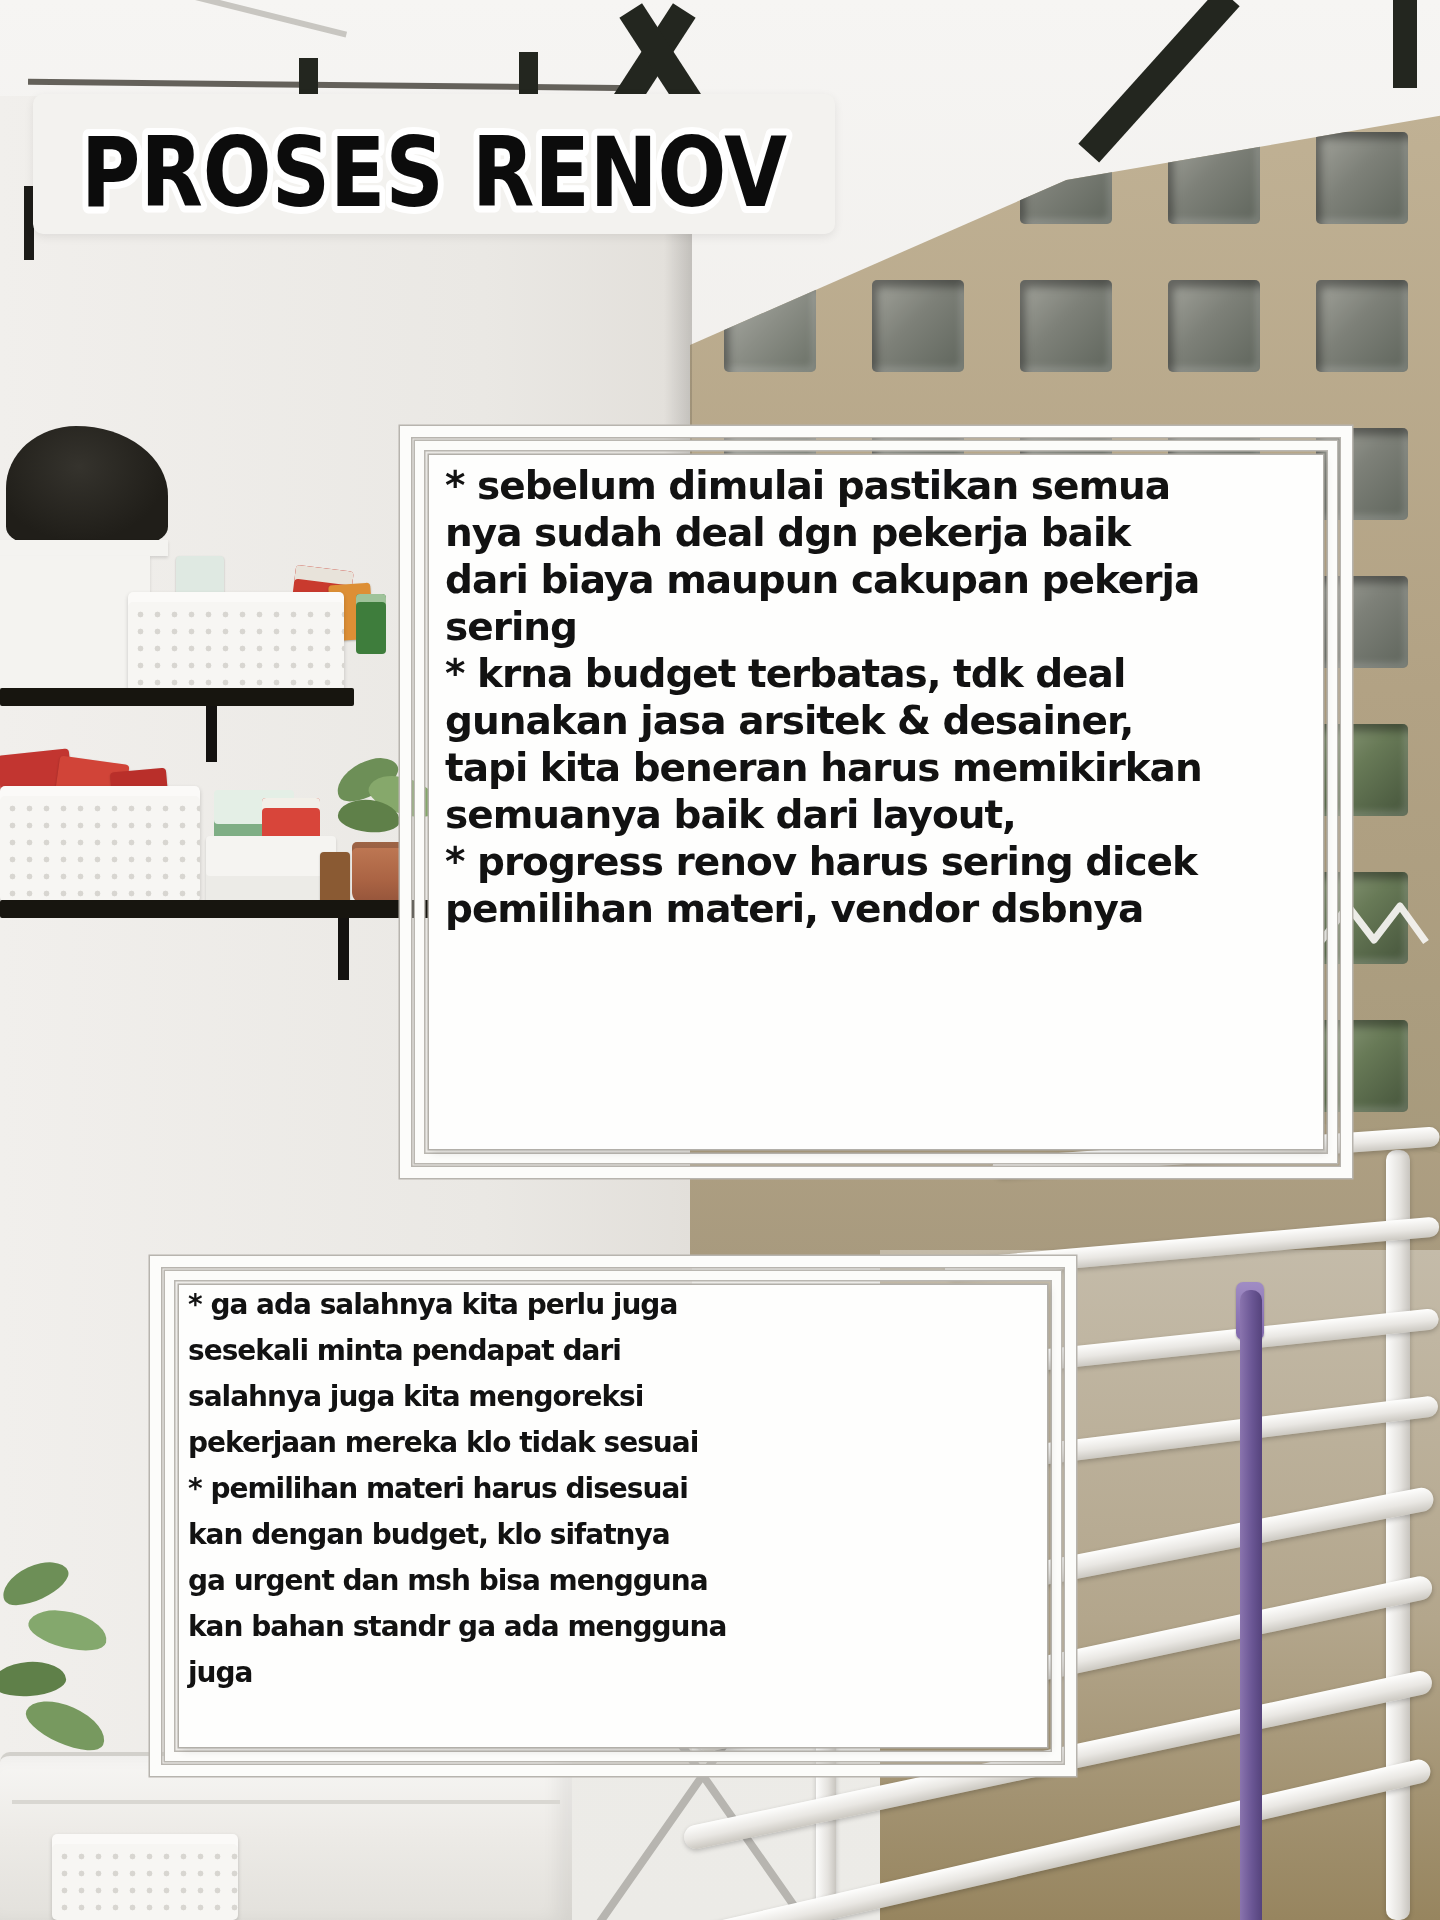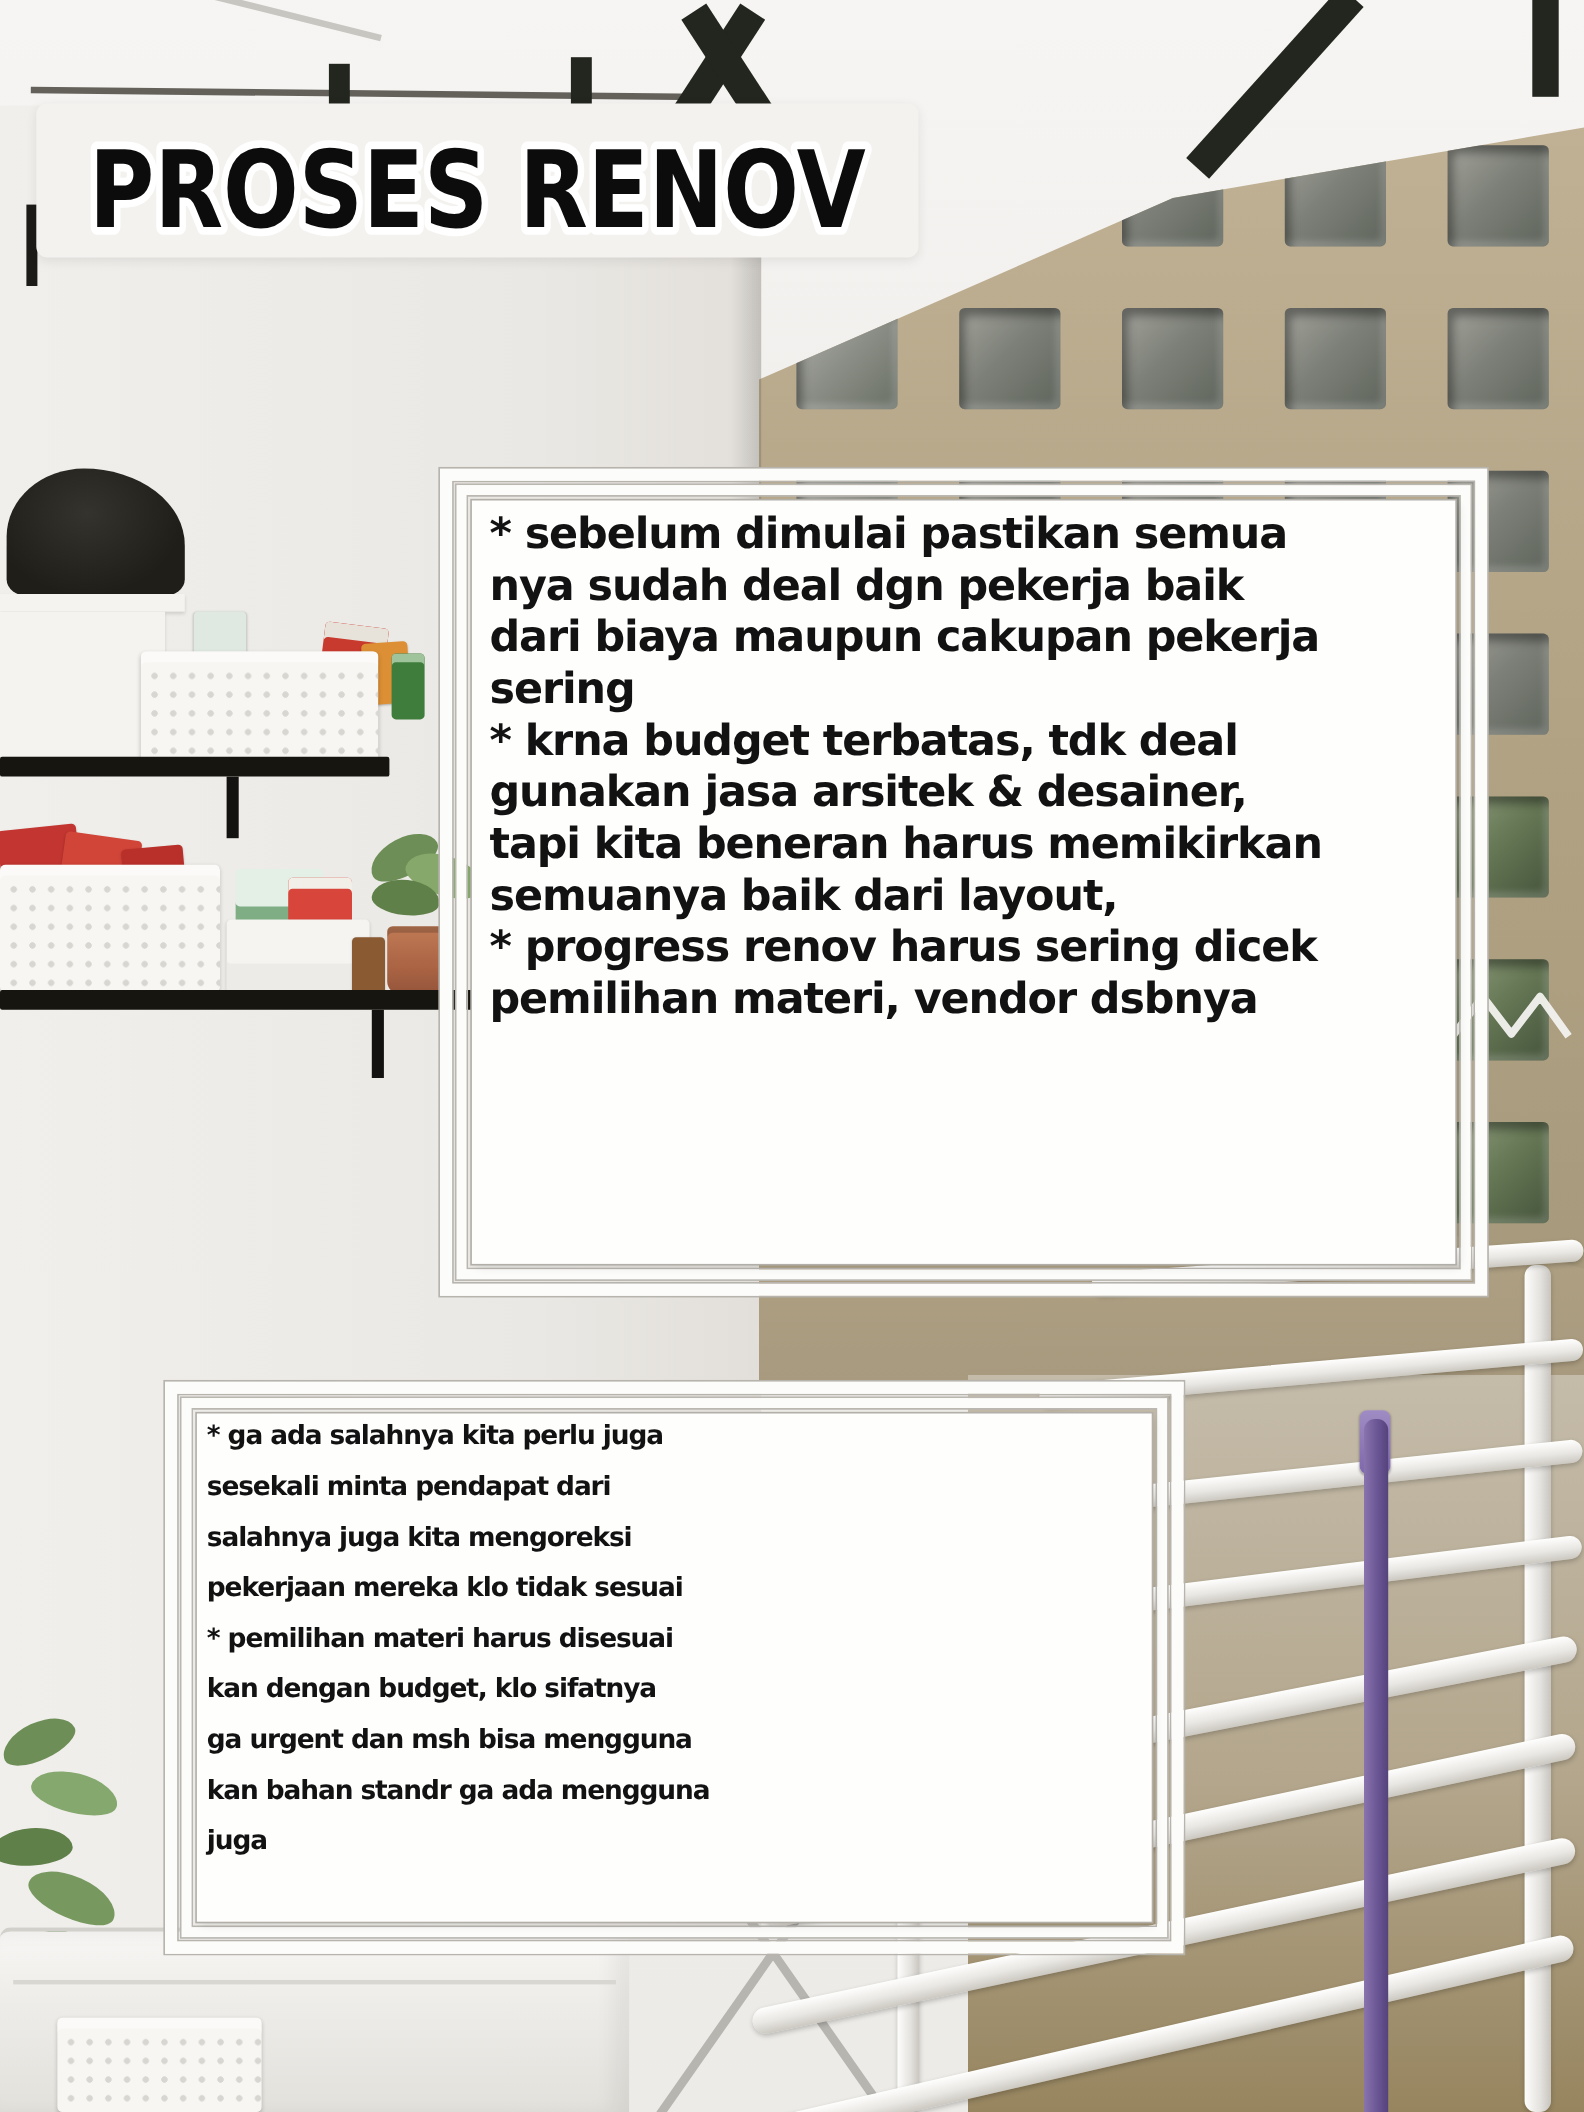--- a/index.html
+++ b/index.html
@@ -58,21 +58,21 @@
   .note{position:absolute;}
   .frame-a{position:absolute;inset:0;border:11px solid #fcfcfa;
            box-shadow:0 0 0 1.5px #b7b4ae,inset 0 0 0 1.5px #b7b4ae;}
   .frame-b{position:absolute;inset:15px;border:9px solid #fcfcfa;
            box-shadow:0 0 0 1.5px #bab7b1,inset 0 0 0 1.5px #bab7b1;}
   .note-inner{position:absolute;inset:29px;background:#fefefd;
            box-shadow:0 0 0 1.5px #b2afa9,3px 4px 8px rgba(0,0,0,.10);}
   .note-text{position:absolute;color:#121212;font-weight:700;letter-spacing:-1px;}
   .note-text div{white-space:nowrap;}
   .nt1{left:45px;top:36px;font-size:39px;line-height:47px;}
-  .nt2{left:38px;top:26px;font-size:24px;line-height:46px;}
+  .nt2{left:38px;top:26px;font-size:28px;line-height:46px;}
 </style>
 </head>
 <body>
 
 <div class="stage">
 
   <div class="abs wall-left" style="left:0;top:96px;width:692px;height:1680px;"></div>
 
   <div class="abs roofline" style="left:28px;top:82px;width:612px;height:6px;transform:rotate(.6deg);"></div>
   <div class="abs" style="left:105px;top:2px;width:245px;height:6px;background:#c8c6c1;transform:rotate(14deg);"></div>

